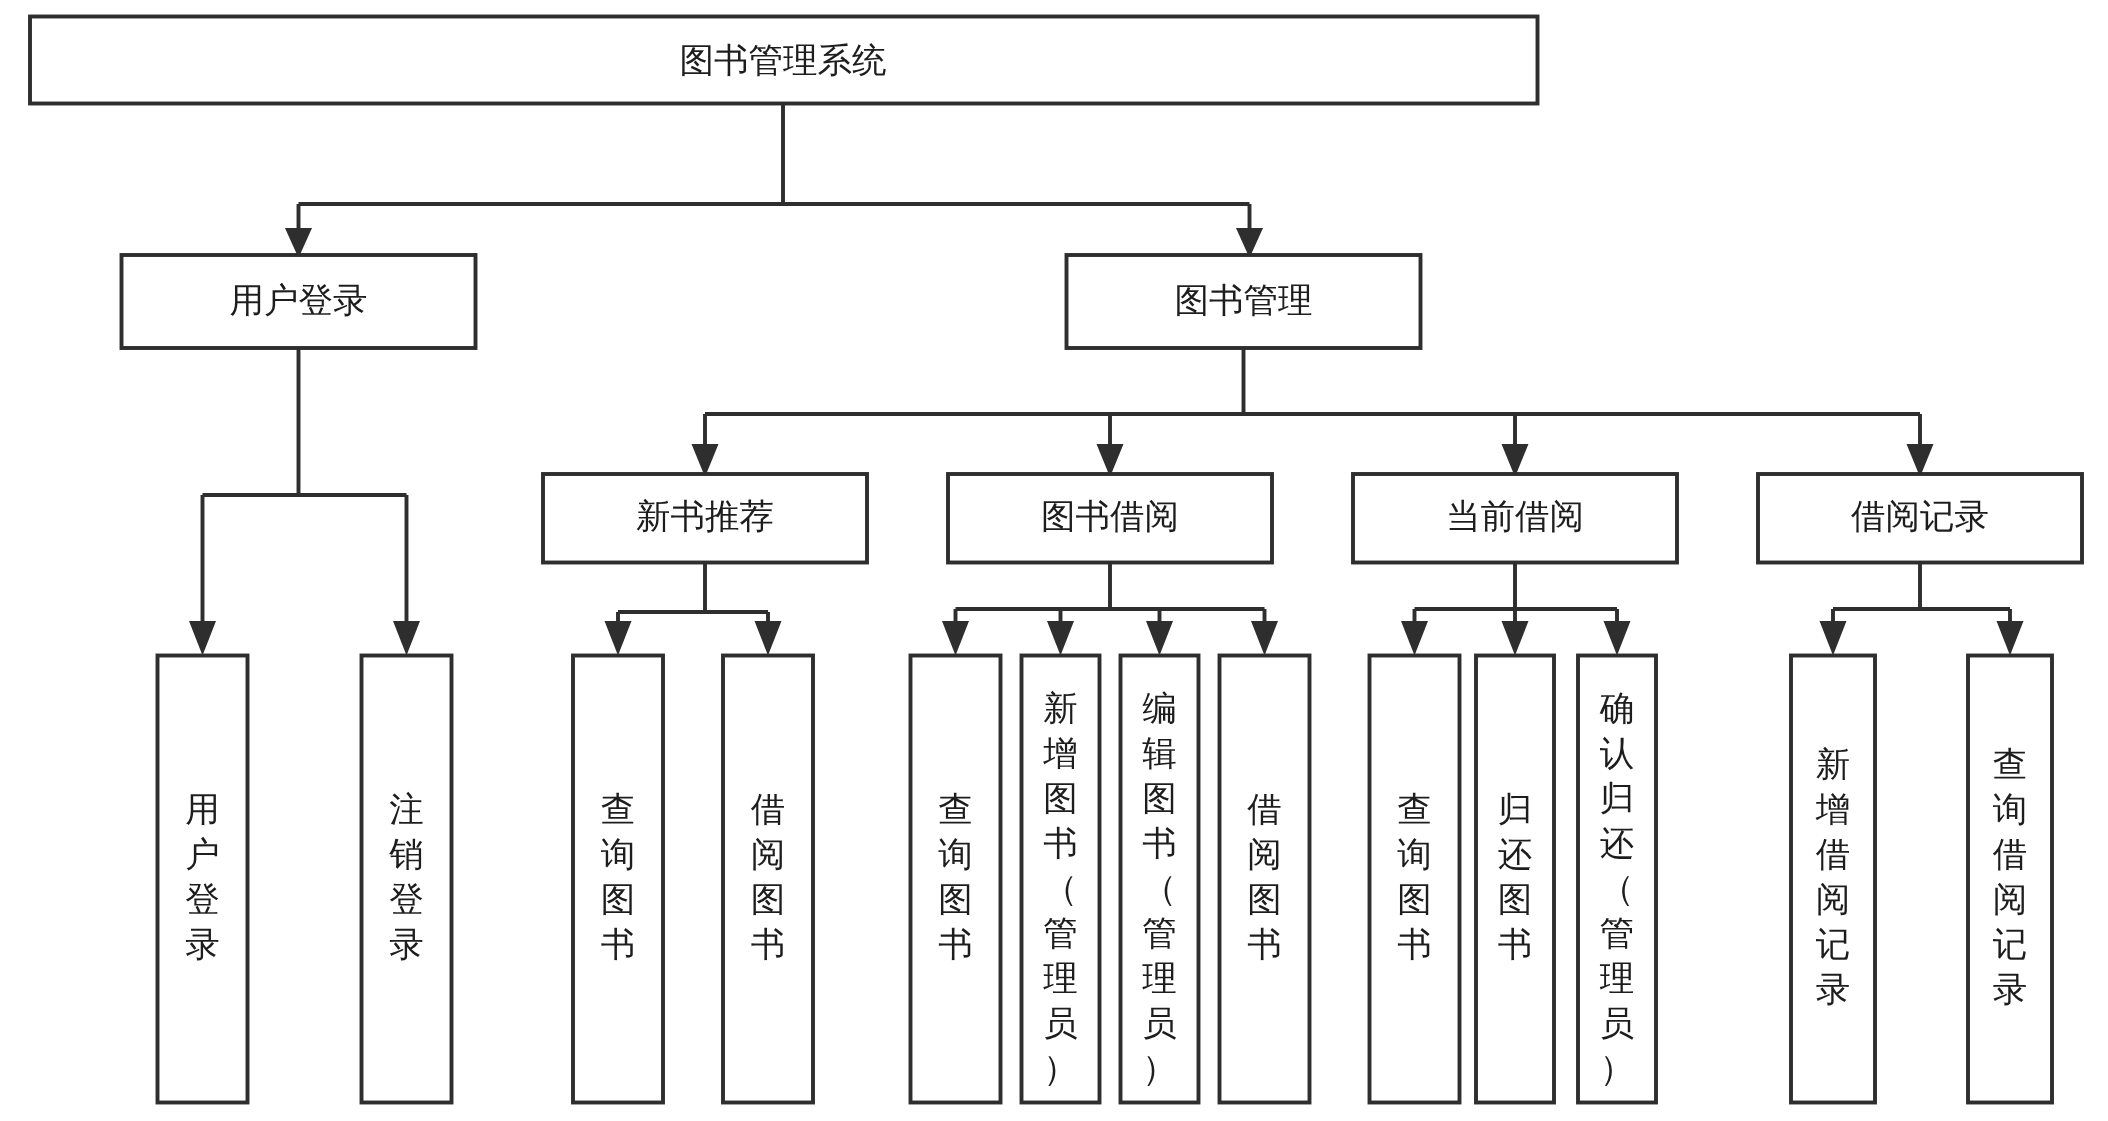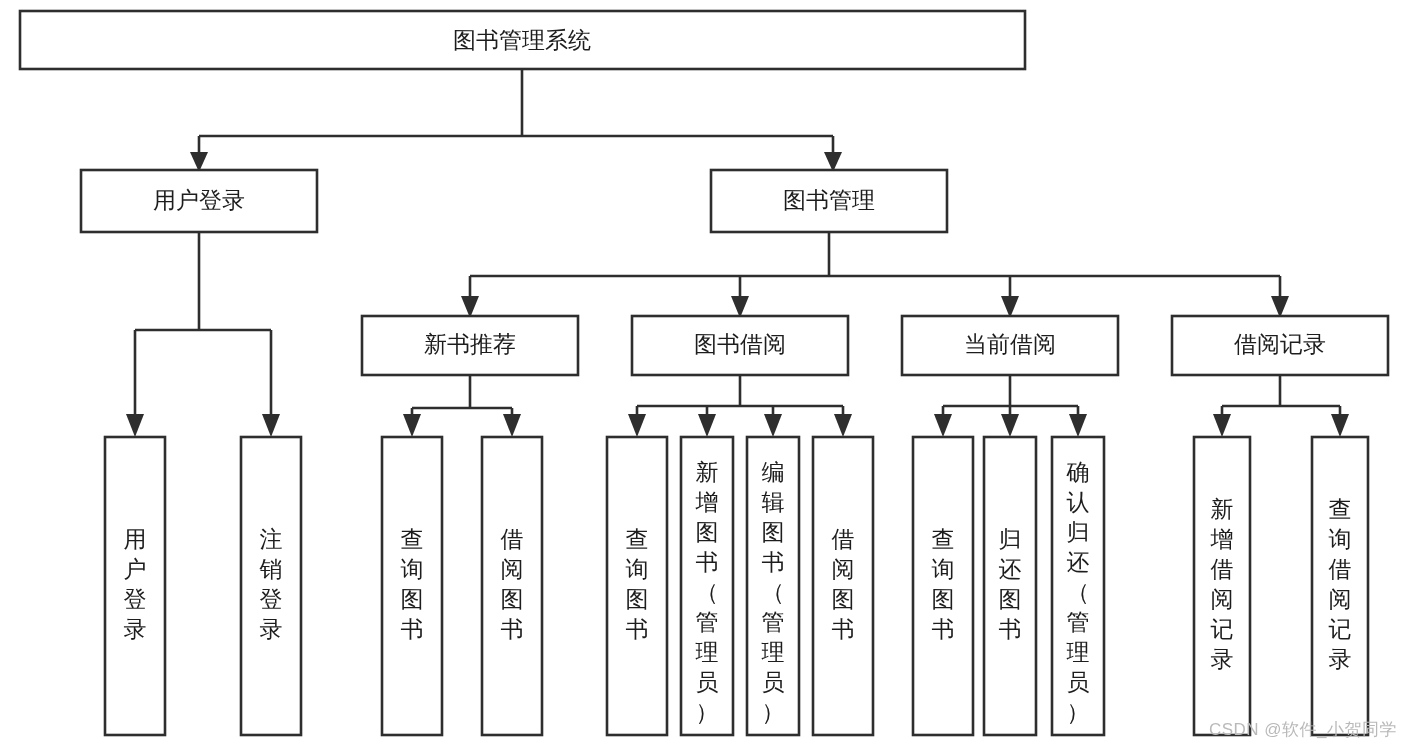--- a/index.html
+++ b/index.html
@@ -204,14 +204,13 @@
           <text class="node-label label-v" x="1222" y="511"><tspan x="1222">新</tspan><tspan x="1222" dy="30">增</tspan><tspan x="1222" dy="30">借</tspan><tspan x="1222" dy="30">阅</tspan><tspan x="1222" dy="30">记</tspan><tspan x="1222" dy="30">录</tspan></text>
         </g>
         <g>
           <rect class="node-box" x="1312" y="437" width="56" height="298"></rect>
           <text class="node-label label-v" x="1340" y="511"><tspan x="1340">查</tspan><tspan x="1340" dy="30">询</tspan><tspan x="1340" dy="30">借</tspan><tspan x="1340" dy="30">阅</tspan><tspan x="1340" dy="30">记</tspan><tspan x="1340" dy="30">录</tspan></text>
         </g>
       </g>
 
   </svg>
 
-  <div class="watermark">CSDN @软件_小贺同学</div>
 </div>
 
 </body></html>

